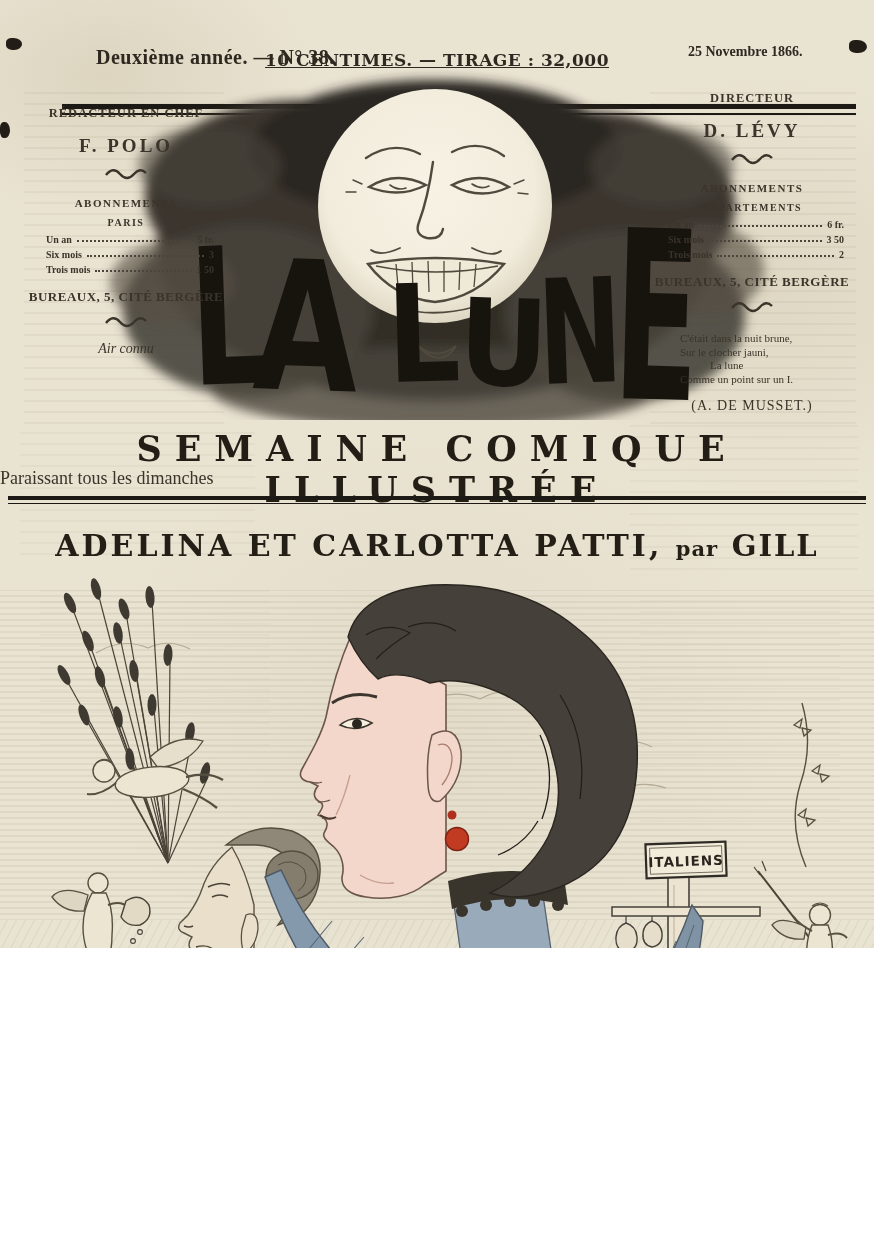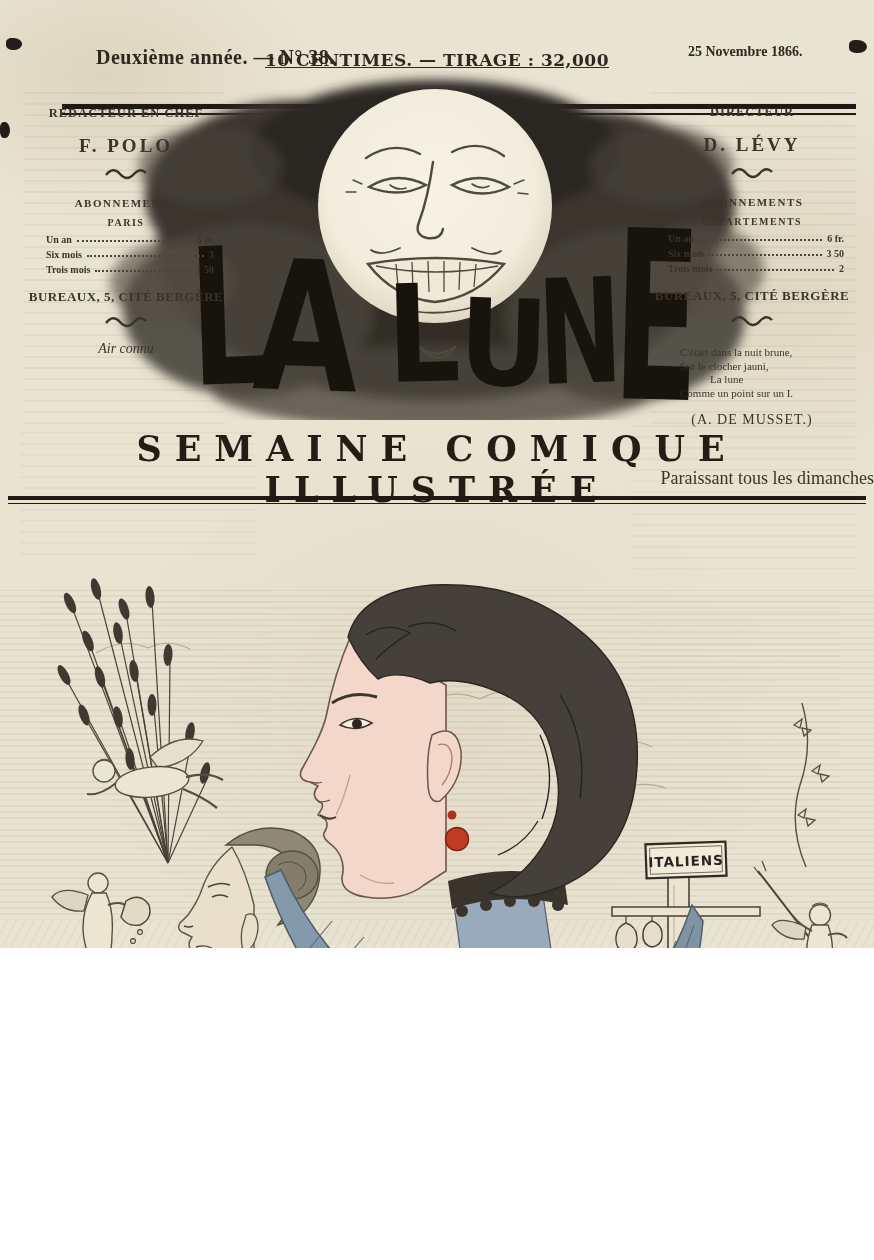--- a/index.html
+++ b/index.html
@@ -19,41 +19,41 @@
   .hdr-left{left:96px;top:46px;font-size:20px;letter-spacing:.5px;}
   .hdr-center{left:437px;top:50px;transform:translateX(-50%);font-size:17px;letter-spacing:.5px;font-family:"DejaVu Serif",serif;text-decoration:underline;}
   .hdr-right{left:688px;top:44px;font-size:14px;}
   .rule1{position:absolute;left:62px;top:104px;width:794px;height:4px;
     border-top:5px solid #1d1914;border-bottom:2px solid #1d1914;}
   .rule2{position:absolute;left:8px;top:496px;width:858px;height:3px;
     border-top:4px solid #1d1914;border-bottom:1.5px solid #1d1914;}
   
   .col{position:absolute;text-align:center;color:#3a342a;}
   .col-left{left:28px;top:100px;width:196px;}
-  .col-right{left:650px;top:99px;width:204px;}
+  .col-right{left:650px;top:85px;width:204px;}
   .role-label{font-size:12.5px;font-weight:bold;letter-spacing:1px;margin-top:6px;}
   .role-name{font-size:19px;font-weight:bold;letter-spacing:3px;margin-top:14px;}
   .flourish{margin:10px auto 0;display:block;}
   .abo-title{font-size:11px;font-weight:bold;letter-spacing:1.5px;margin-top:16px;}
   .abo-region{font-size:10px;font-weight:bold;letter-spacing:1.5px;margin-top:8px;}
   .rates{margin-top:6px;}
   .rate-row{display:flex;align-items:flex-end;font-size:10px;font-weight:bold;margin:4px 10px 0 18px;}
   .rate-leader{flex:1;border-bottom:2px dotted #4a443a;margin:0 5px 3px;}
   .office{font-size:13px;font-weight:bold;letter-spacing:.5px;margin-top:14px;white-space:nowrap;}
   .poem{margin-top:18px;text-align:left;font-size:11px;line-height:13.5px;padding-left:42px;}
   .col-right .poem{padding-left:30px;}
   .col-right .poem div:nth-child(3){margin-left:30px;}
   .poem-attr{font-size:14px;font-weight:normal;font-style:italic;margin-top:12px;}
   .col-right .poem-attr{font-style:normal;letter-spacing:1px;}
   
   .masthead{position:absolute;left:0;top:58px;width:874px;height:362px;}
   
   .subtitle{position:absolute;left:0;top:428px;width:874px;text-align:center;
     font-family:"DejaVu Serif",serif;font-weight:bold;font-size:35px;letter-spacing:13px;color:#221d15;}
-  .subtitle-sub{position:absolute;left:0;top:468px;width:874px;text-align:right;font-size:18px;color:#3a342a;}
+  .subtitle-sub{position:absolute;left:0;top:468px;width:874px;text-align:left;font-size:18px;color:#3a342a;}
   
   .headline{position:absolute;left:0;top:528px;width:874px;text-align:center;color:#241f16;
     font-family:"DejaVu Serif",serif;font-weight:bold;font-size:30px;letter-spacing:3px;white-space:nowrap;}
   .headline .by-prefix{font-size:21px;letter-spacing:1px;}
   .headline .by-artist{font-size:29px;letter-spacing:2px;}
   .illustration{position:absolute;left:0;top:575px;width:874px;height:685px;}
 </style>
 </head>
 <body>
 
@@ -201,20 +201,25 @@
       <div>La lune</div>
       <div>Comme un point sur un I.</div>
     </div>
     <div class="poem-attr">(A. DE MUSSET.)</div>
   </div>
 
   <div class="subtitle">SEMAINE COMIQUE ILLUSTRÉE</div>
   <div class="subtitle-sub">Paraissant tous les dimanches</div>
   <div class="rule2"></div>
 
+  <div class="headline">
+    <span>ADELINA ET CARLOTTA PATTI,</span>
+    <span class="by-prefix">par</span>
+    <span class="by-artist">GILL</span>
+  </div>
 
   <svg class="illustration" viewBox="0 0 874 685">
     <defs>
       <pattern id="hatchD" width="5" height="5" patternUnits="userSpaceOnUse" patternTransform="rotate(38)">
         <line x1="0" y1="0" x2="0" y2="5" stroke="#3f3a30" stroke-width="1.6"></line>
       </pattern>
       <pattern id="hatchL" width="8" height="8" patternUnits="userSpaceOnUse" patternTransform="rotate(28)">
         <line x1="0" y1="0" x2="0" y2="8" stroke="#a89f8a" stroke-width="1"></line>
       </pattern>
       <pattern id="hatchSky" width="6" height="6" patternUnits="userSpaceOnUse">

